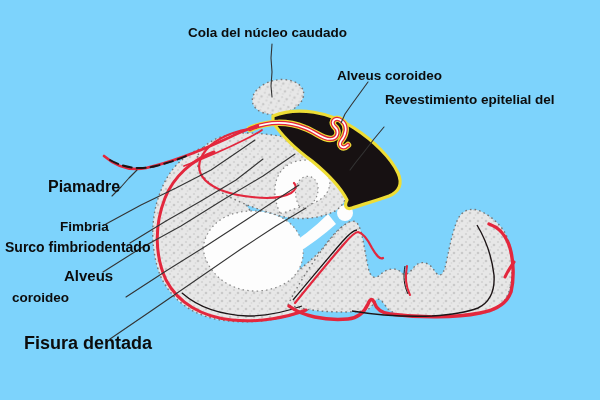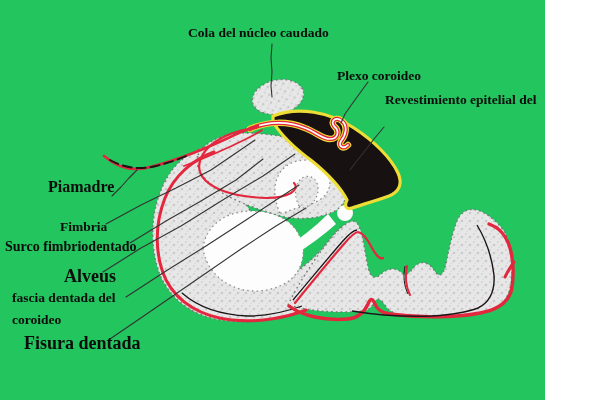--- a/index.html
+++ b/index.html
@@ -1,18 +1,18 @@
 <!DOCTYPE html>
 <html><head>
 <meta charset="utf-8">
 <style>
   html,body{margin:0;padding:0;}
   #stage{
-    position:relative;width:545px;height:400px;background:#22c55e;overflow:hidden;
-    font-family:Liberation Serif, serif;
+    position:relative;width:600px;height:400px;background:#7dd3fc;overflow:hidden;
+    font-family:Liberation Sans, sans-serif;
   }
   #art{position:absolute;left:0;top:0;}
   .lbl{
     position:absolute;color:#0c0c0c;font-weight:bold;line-height:22px;white-space:nowrap;
   }
 </style>
 </head>
 <body>
 
 <div id="stage">
@@ -111,38 +111,37 @@
         <polyline points="103,272 141,248 181,226 226,198 263,176 295,154" fill="none" stroke="#333333" stroke-width="1.1" stroke-linejoin="round" stroke-linecap="round"></polyline>
         <polyline points="126,297 166,271 206,246 246,220 276,200 299,185" fill="none" stroke="#333333" stroke-width="1.1" stroke-linejoin="round" stroke-linecap="round"></polyline>
         <polyline points="110,339 151,311 196,280 241,249 276,226 306,208" fill="none" stroke="#333333" stroke-width="1.1" stroke-linejoin="round" stroke-linecap="round"></polyline>
       </g>
   </svg>
   <div id="labels">
       <div class="lbl" style="left: 188px; top: 22px; font-size: 13.5px;">
         <div>Cola del núcleo caudado</div>
       </div>
       <div class="lbl" style="left: 337px; top: 65px; font-size: 13.5px;">
-        <div>Plexo coroideo</div>
+        <div>Alveus coroideo</div>
       </div>
       <div class="lbl" style="left: 385px; top: 89px; font-size: 13.5px;">
         <div>Revestimiento epitelial del</div>
       </div>
       <div class="lbl" style="left: 48px; top: 176px; font-size: 16px;">
         <div>Piamadre</div>
       </div>
       <div class="lbl" style="left: 60px; top: 216px; font-size: 13.5px; text-align: right;">
         <div>Fimbria</div>
       </div>
       <div class="lbl" style="left: 5px; top: 236px; font-size: 14px;">
         <div>Surco fimbriodentado</div>
       </div>
-      <div class="lbl" style="left: 64px; top: 265px; font-size: 18px;">
+      <div class="lbl" style="left: 64px; top: 265px; font-size: 15px;">
         <div>Alveus</div>
       </div>
       <div class="lbl" style="left: 12px; top: 287px; font-size: 13.5px;">
-        <div>fascia dentada del</div>
         <div>coroideo</div>
       </div>
       <div class="lbl" style="left: 24px; top: 332px; font-size: 18px;">
         <div>Fisura dentada</div>
       </div>
     </div>
 </div>
 
 </body></html>

